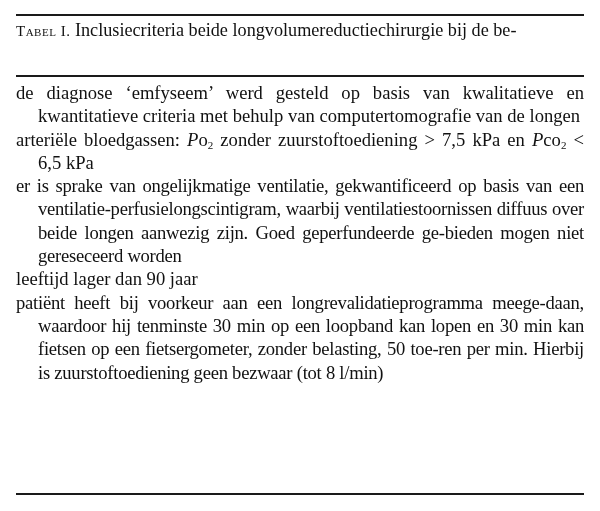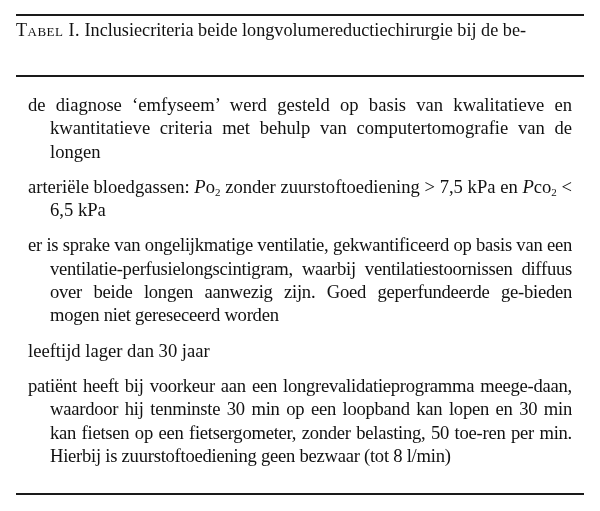--- a/index.html
+++ b/index.html
@@ -32,40 +32,40 @@
       top: 19px;
       width: 568px;
       font-size: 18.2px;
       line-height: 23px;
       text-align: justify;
       text-align-last: left;
     }
     .caption .label {
       font-variant: small-caps;
       letter-spacing: 0.5px;
-      font-size: 18px;
+      font-size: 15px;
     }
 
     .items {
       position: absolute;
       left: 16px;
       top: 81px;
       width: 568px;
       margin: 0;
       padding: 0;
       list-style: none;
     }
     .item {
       font-size: 18.6px;
       line-height: 23.3px;
       padding-left: 22px;
       text-indent: -22px;
       text-align: justify;
       text-align-last: left;
-      margin: 12px;
+      margin: 0;
     }
     .item.tight {
       letter-spacing: -0.25px;
     }
     sub {
       font-size: 11px;
       vertical-align: -3px;
       line-height: 0;
     }
     i { font-style: italic; }
@@ -86,20 +86,20 @@
   <li class="item">
     <span>de diagnose ‘emfyseem’ werd gesteld op basis van kwalitatieve en kwantitatieve criteria met behulp van computertomografie van de longen</span>
   </li>
   <li class="item">
     <span>arteriële bloedgassen: </span><i>P</i><span>o</span><sub>2</sub><span> zonder zuurstoftoediening &gt; 7,5 kPa en </span><i>P</i><span>co</span><sub>2</sub><span> &lt; 6,5 kPa</span>
   </li>
   <li class="item tight">
     <span>er is sprake van ongelijkmatige ventilatie, gekwantificeerd op basis van een ventilatie-perfusielongscintigram, waarbij ventilatiestoornissen diffuus over beide longen aanwezig zijn. Goed geperfundeerde ge-bieden mogen niet gereseceerd worden</span>
   </li>
   <li class="item">
-    <span>leeftijd lager dan 30 jaar</span>
+    <span>leeftijd lager dan 90 jaar</span>
   </li>
   <li class="item tight">
     <span>patiënt heeft bij voorkeur aan een longrevalidatieprogramma meege-daan, waardoor hij tenminste 30 min op een loopband kan lopen en 30 min kan fietsen op een fietsergometer, zonder belasting, 50 toe-ren per min. Hierbij is zuurstoftoediening geen bezwaar (tot 8 l/min)</span>
   </li>
 </ul>
 
 <div class="rule bottom"></div>
 
 </body></html>

